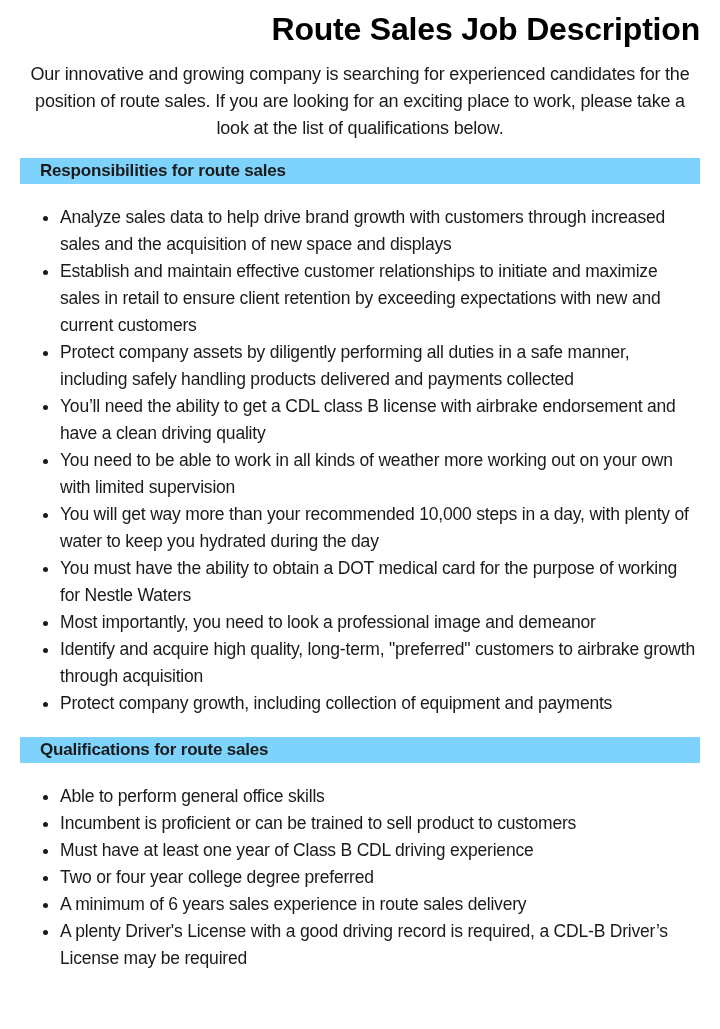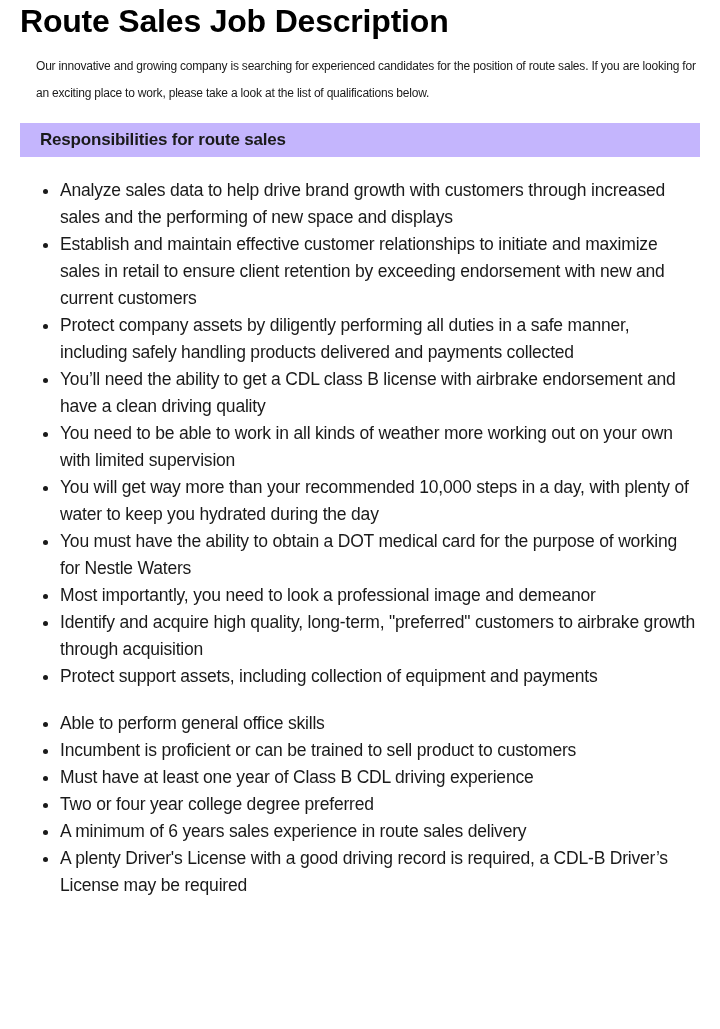--- a/index.html
+++ b/index.html
@@ -3,30 +3,31 @@
   <meta charset="utf-8">
   <style>
     html, body { margin: 0; padding: 0; background: #ffffff; }
     body {
       width: 720px; height: 1029px; overflow: hidden;
       font-family: "Liberation Sans", sans-serif;
       color: #1a1a1a;
     }
     .page { padding: 0 20px 0 20px; position: relative; }
     h1 {
-      margin: 0; padding-top: 1px;
-      text-align: left; font-size: 32px; font-weight: bold;
+      margin: 0; padding-top: 9px;
+      text-align: right; font-size: 32px; font-weight: bold;
       line-height: 40px; letter-spacing: -0.2px; color: #000;
     }
     .intro {
-      margin: 12px 0 0 16px; font-size: 12px; line-height: 27px;
+      margin: 12px 0 0 0; font-size: 18px; line-height: 27px;
       letter-spacing: -0.2px;
+      text-align: center;
     }
     .section-header {
-      background: #c4b5fd; height: 34px; margin-top: 16px;
+      background: #7dd3fc; height: 26px; margin-top: 16px;
       padding-left: 20px; display: flex; align-items: center;
       font-size: 17px; font-weight: bold; letter-spacing: -0.2px;
     }
     .section-header span { font-weight: 600; }
     ul {
       margin: 20px 0 0 0; padding-left: 40px;
       font-size: 17.5px; line-height: 27px; letter-spacing: -0.2px;
     }
     li { padding-left: 0; }
     .q-header { margin-top: 20px; }
@@ -35,32 +36,35 @@
 <body>
 
 <div class="page">
   <h1>Route Sales Job Description</h1>
   <p class="intro">Our innovative and growing company is searching for experienced candidates for the position of route sales. If you are looking for an exciting place to work, please take a look at the list of qualifications below.</p>
 
   <div class="section-header">
     <span>Responsibilities for route sales</span>
   </div>
   <ul>
-    <li>Analyze sales data to help drive brand growth with customers through increased sales and the performing of new space and displays</li>
-    <li>Establish and maintain effective customer relationships to initiate and maximize sales in retail to ensure client retention by exceeding endorsement with new and current customers</li>
+    <li>Analyze sales data to help drive brand growth with customers through increased sales and the acquisition of new space and displays</li>
+    <li>Establish and maintain effective customer relationships to initiate and maximize sales in retail to ensure client retention by exceeding expectations with new and current customers</li>
     <li>Protect company assets by diligently performing all duties in a safe manner, including safely handling products delivered and payments collected</li>
     <li>You’ll need the ability to get a CDL class B license with airbrake endorsement and have a clean driving quality</li>
     <li>You need to be able to work in all kinds of weather more working out on your own with limited supervision</li>
     <li>You will get way more than your recommended 10,000 steps in a day, with plenty of water to keep you hydrated during the day</li>
     <li>You must have the ability to obtain a DOT medical card for the purpose of working for Nestle Waters</li>
     <li>Most importantly, you need to look a professional image and demeanor</li>
     <li>Identify and acquire high quality, long-term, "preferred" customers to airbrake growth through acquisition</li>
-    <li>Protect support assets, including collection of equipment and payments</li>
+    <li>Protect company growth, including collection of equipment and payments</li>
   </ul>
 
+  <div class="section-header q-header">
+    <span>Qualifications for route sales</span>
+  </div>
   <ul>
     <li>Able to perform general office skills</li>
     <li>Incumbent is proficient or can be trained to sell product to customers</li>
     <li>Must have at least one year of Class B CDL driving experience</li>
     <li>Two or four year college degree preferred</li>
     <li>A minimum of 6 years sales experience in route sales delivery</li>
     <li>A plenty Driver's License with a good driving record is required, a CDL-B Driver’s License may be required</li>
   </ul>
 </div>
 

